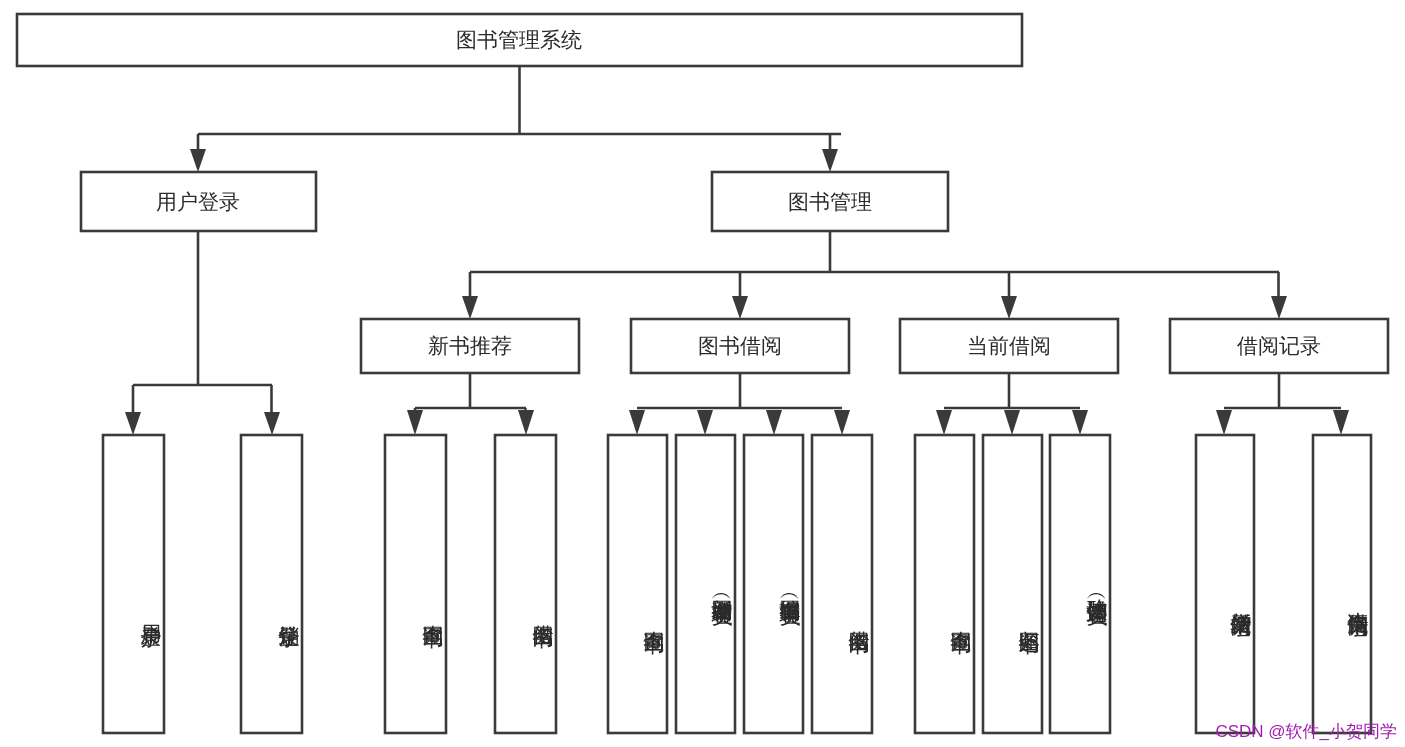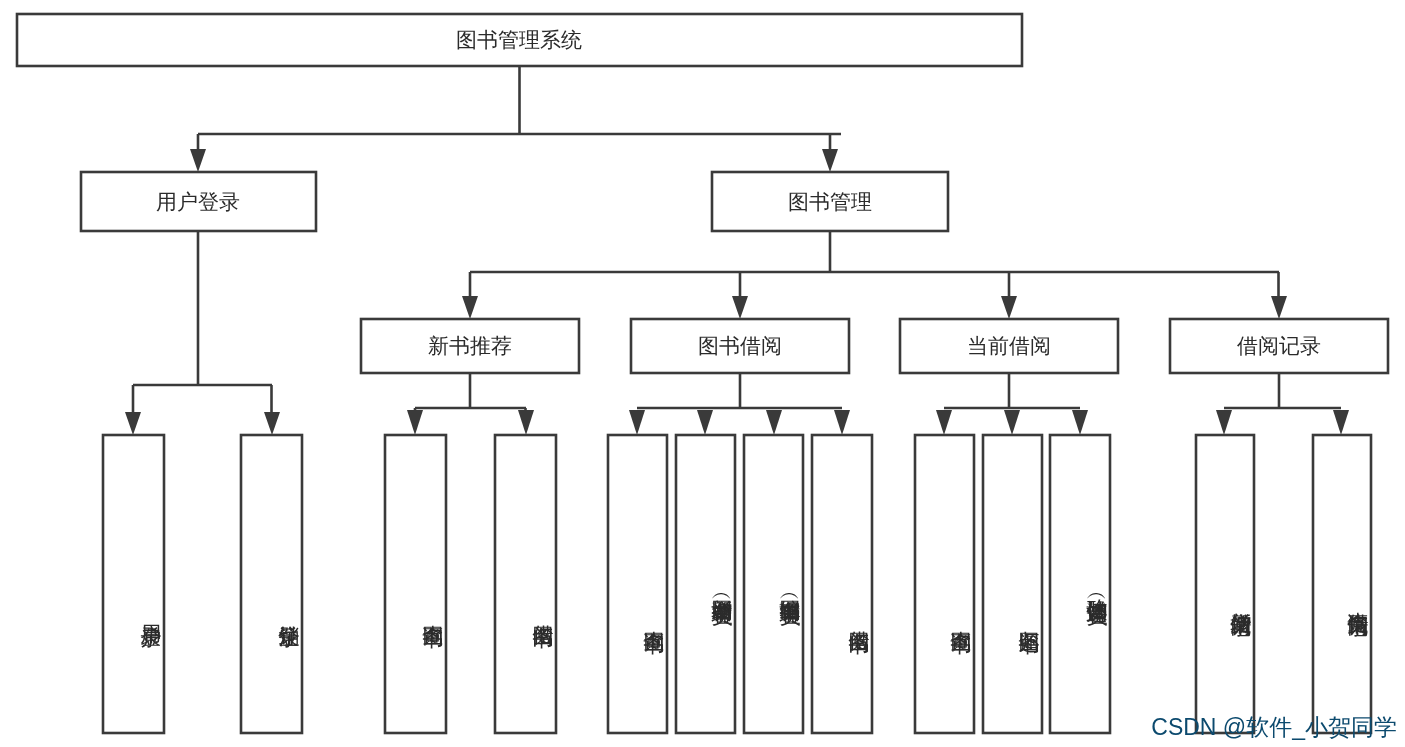--- a/index.html
+++ b/index.html
@@ -48,22 +48,22 @@
     dominant-baseline: middle;
   }
   .node-label.horiz {
     text-anchor: middle;
   }
   .watermark {
     position: absolute;
     right: 8px;
     bottom: 4px;
     font-family: "Liberation Sans", "DejaVu Sans", sans-serif;
-    font-size: 23px;
-    color: #0c4a6e;
+    font-size: 17px;
+    color: #a21caf;
     white-space: nowrap;
     pointer-events: none;
   }
   .leaf-fo-text {
     font-family: "Liberation Sans", "DejaVu Sans", sans-serif;
     font-size: 21px;
     color: #2b2b2b;
     writing-mode: vertical-rl;
     text-orientation: upright;
     line-height: 1.06;

